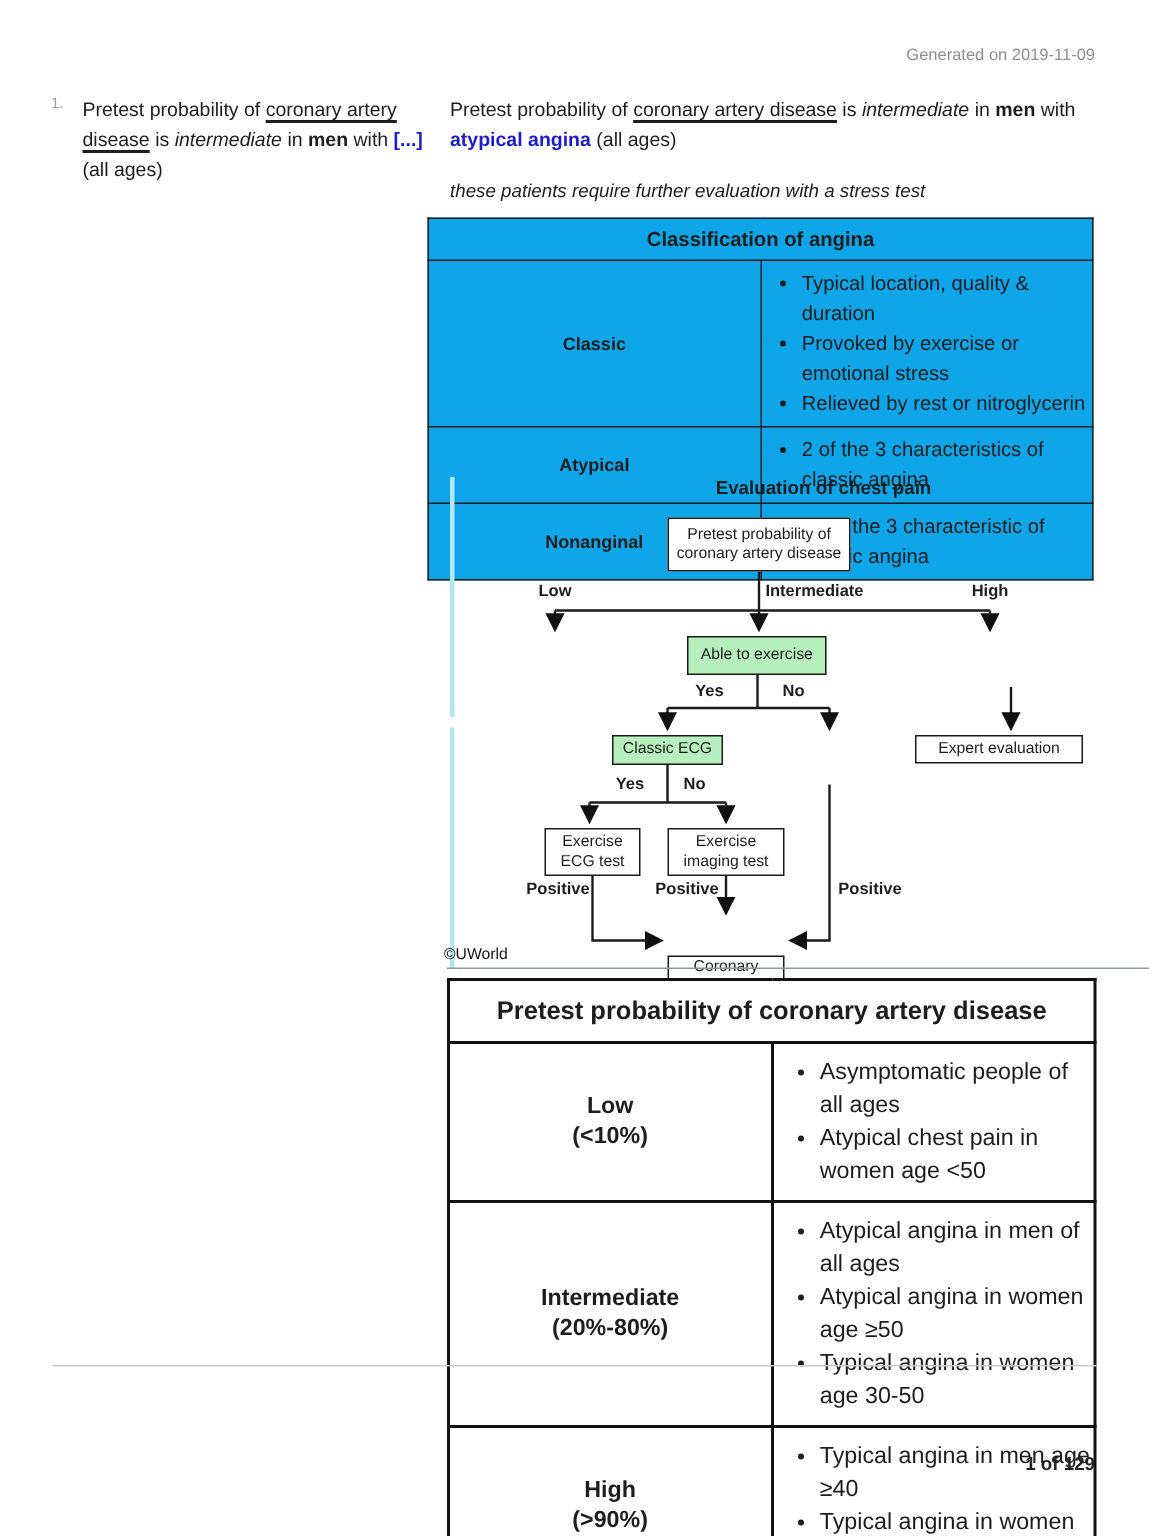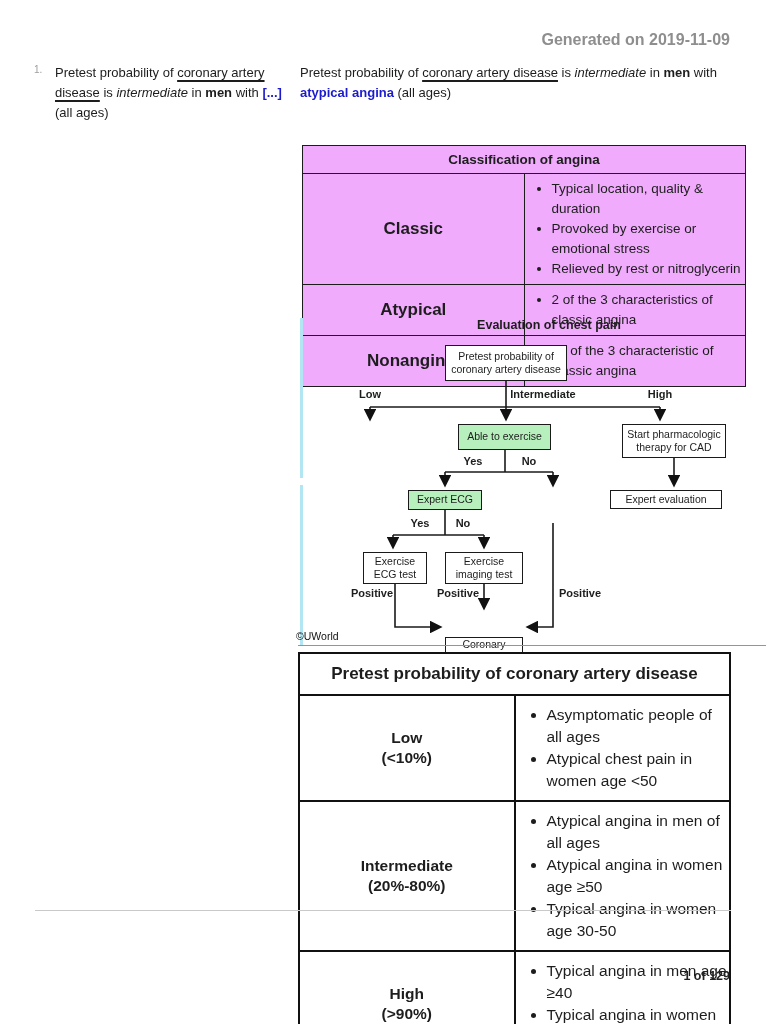--- a/index.html
+++ b/index.html
@@ -2,40 +2,40 @@
 <html style="--link-blue: #1b1bcd; --node-green: #b7f0bd; --image-border-cyan: #b2e6f2;"><head>
 <meta charset="utf-8">
 <style>
   html,body { margin:0; padding:0; background:#ffffff; }
   .page {
     position:relative; width:768px; height:1024px; background:#ffffff;
     font-family:"Liberation Sans", sans-serif; color:#1d1d1d; overflow:hidden;
   }
 
   
-  .generated { position:absolute; top:31px; right:38px; font-size:16px; color:#8e8e8e;font-weight:bold; }
+  .generated { position:absolute; top:31px; right:38px; font-size:11px; color:#8e8e8e; }
   .footer-rule { position:absolute; left:35px; top:910px; width:696px; height:1px; background:#c9c9c9; }
   .page-number { position:absolute; top:969px; right:38px; font-size:12.5px; color:#222;font-weight:bold; }
 
   
   .qnum { position:absolute; left:34px; top:64px; font-size:10px; color:#9e9e9e; }
   .question { position:absolute; left:55px; top:63px; width:235px; font-size:13px; line-height:20px; }
   .answer { position:absolute; left:300px; top:63px; width:460px; font-size:13px; line-height:20px; }
   .note { position:absolute; left:300px; top:120px; width:460px; font-size:12.5px; font-style:italic; }
   .u { text-decoration:underline; text-underline-offset:3px; text-decoration-thickness:1.5px; }
   .it { font-style:italic; }
   .b { font-weight:bold; }
   .cloze { color:var(--link-blue); font-weight:bold; }
 
   
-  .t1 { position:absolute; left:302px; top:145px; width:444px; border-collapse:collapse;
-        background:#f0abfc; table-layout:fixed; }
+  .t1 { position:absolute; left:285px; top:145px; width:444px; border-collapse:collapse;
+        background:#0ea5e9; table-layout:fixed; }
   .t1 th, .t1 td { border:1.5px solid #1c1c1c; }
   .t1 th { height:27px; font-size:13.5px; font-weight:bold; text-align:center; padding:0; }
-  .t1 .lbl { width:86px; text-align:center; font-weight:bold; font-size:17px; }
+  .t1 .lbl { width:86px; text-align:center; font-weight:bold; font-size:12px; }
   .t1 td { font-size:13.5px; vertical-align:middle; }
   .t1 ul { margin:4px 0; padding-left:26px; }
   .t1 li { line-height:20px; padding:0; }
 
   
   .flowchart { position:absolute; left:300px; top:316px; width:436px; height:331px; font-size:11px; }
   .fc-cyan-a { position:absolute; left:0; top:2px; width:3px; height:160px; background:var(--image-border-cyan); }
   .fc-cyan-b { position:absolute; left:0; top:169px; width:3px; height:161px; background:var(--image-border-cyan); }
   .fc-title { position:absolute; left:0; top:2px; width:426px; text-align:center; font-weight:bold; font-size:12.5px;padding-left:36px; }
   .fc-svg { position:absolute; left:0; top:0; width:436px; height:331px; }
@@ -86,20 +86,21 @@
 <div class="page">
 
   <div class="generated">Generated on 2019-11-09</div>
 
   <div class="qnum">1.</div>
 
   <div class="question"><span>Pretest probability of </span><span class="u">coronary artery disease</span><span> is </span><span class="it">intermediate</span><span> in </span><span class="b">men</span><span> with </span><span class="cloze">[...]</span><span> (all ages)</span></div>
 
   <div class="answer"><span>Pretest probability of </span><span class="u">coronary artery disease</span><span> is </span><span class="it">intermediate</span><span> in </span><span class="b">men</span><span> with </span><span class="cloze">atypical angina</span><span> (all ages)</span></div>
 
+  <div class="note">these patients require further evaluation with a stress test</div>
 
   <table class="t1">
     <tbody>
         <tr>
           <th colspan="2">Classification of angina</th>
         </tr>
     <tr>
       <td class="lbl">Classic</td>
       <td>
         <ul>
@@ -160,26 +161,25 @@
     </svg>
 
     <div class="fc-title">Evaluation of chest pain</div>
 
     <div class="fc-box fc-root">Pretest probability of coronary artery disease</div>
     <div class="fc-label lb-low">Low</div>
     <div class="fc-label lb-int">Intermediate</div>
     <div class="fc-label lb-high">High</div>
 
     <div class="fc-box fc-able green">Able to exercise</div>
-    <div class="fc-box fc-pharm">Start pharmacologic therapy for CAD</div>
 
     <div class="fc-label lb-yes1">Yes</div>
     <div class="fc-label lb-no1">No</div>
 
-    <div class="fc-box fc-necg green">Expert ECG</div>
+    <div class="fc-box fc-necg green">Classic ECG</div>
     <div class="fc-box fc-expert">Expert evaluation</div>
 
     <div class="fc-label lb-yes2">Yes</div>
     <div class="fc-label lb-no2">No</div>
 
     <div class="fc-box fc-execg">Exercise ECG test</div>
     <div class="fc-box fc-eximg">Exercise imaging test</div>
 
     <div class="fc-label lb-pos1">Positive</div>
     <div class="fc-label lb-pos2">Positive</div>

